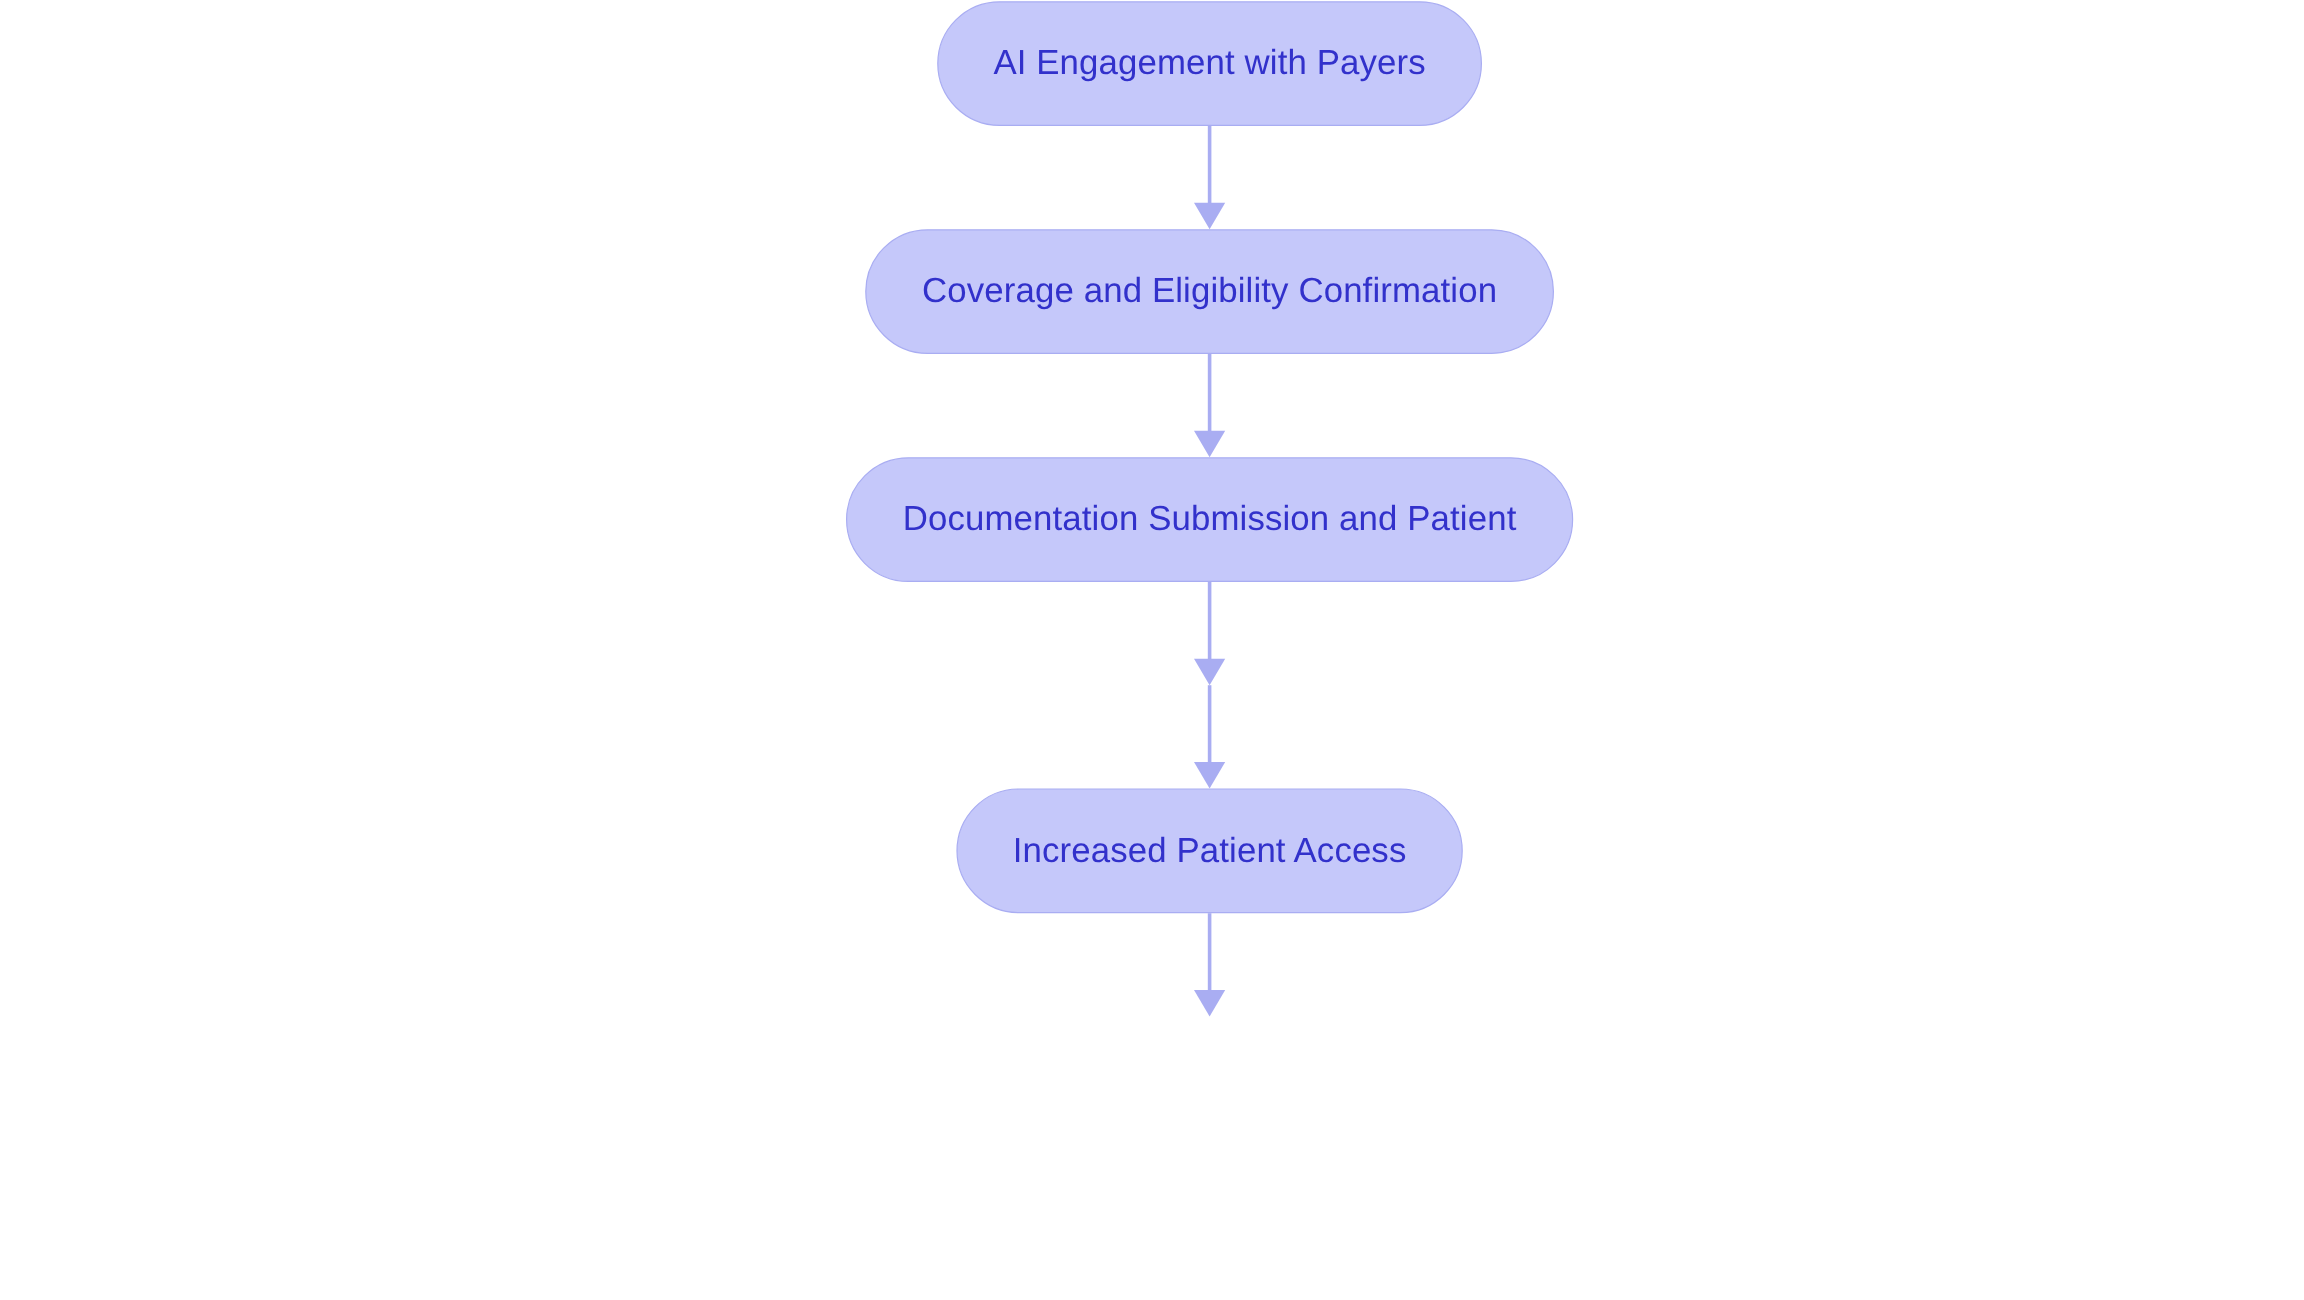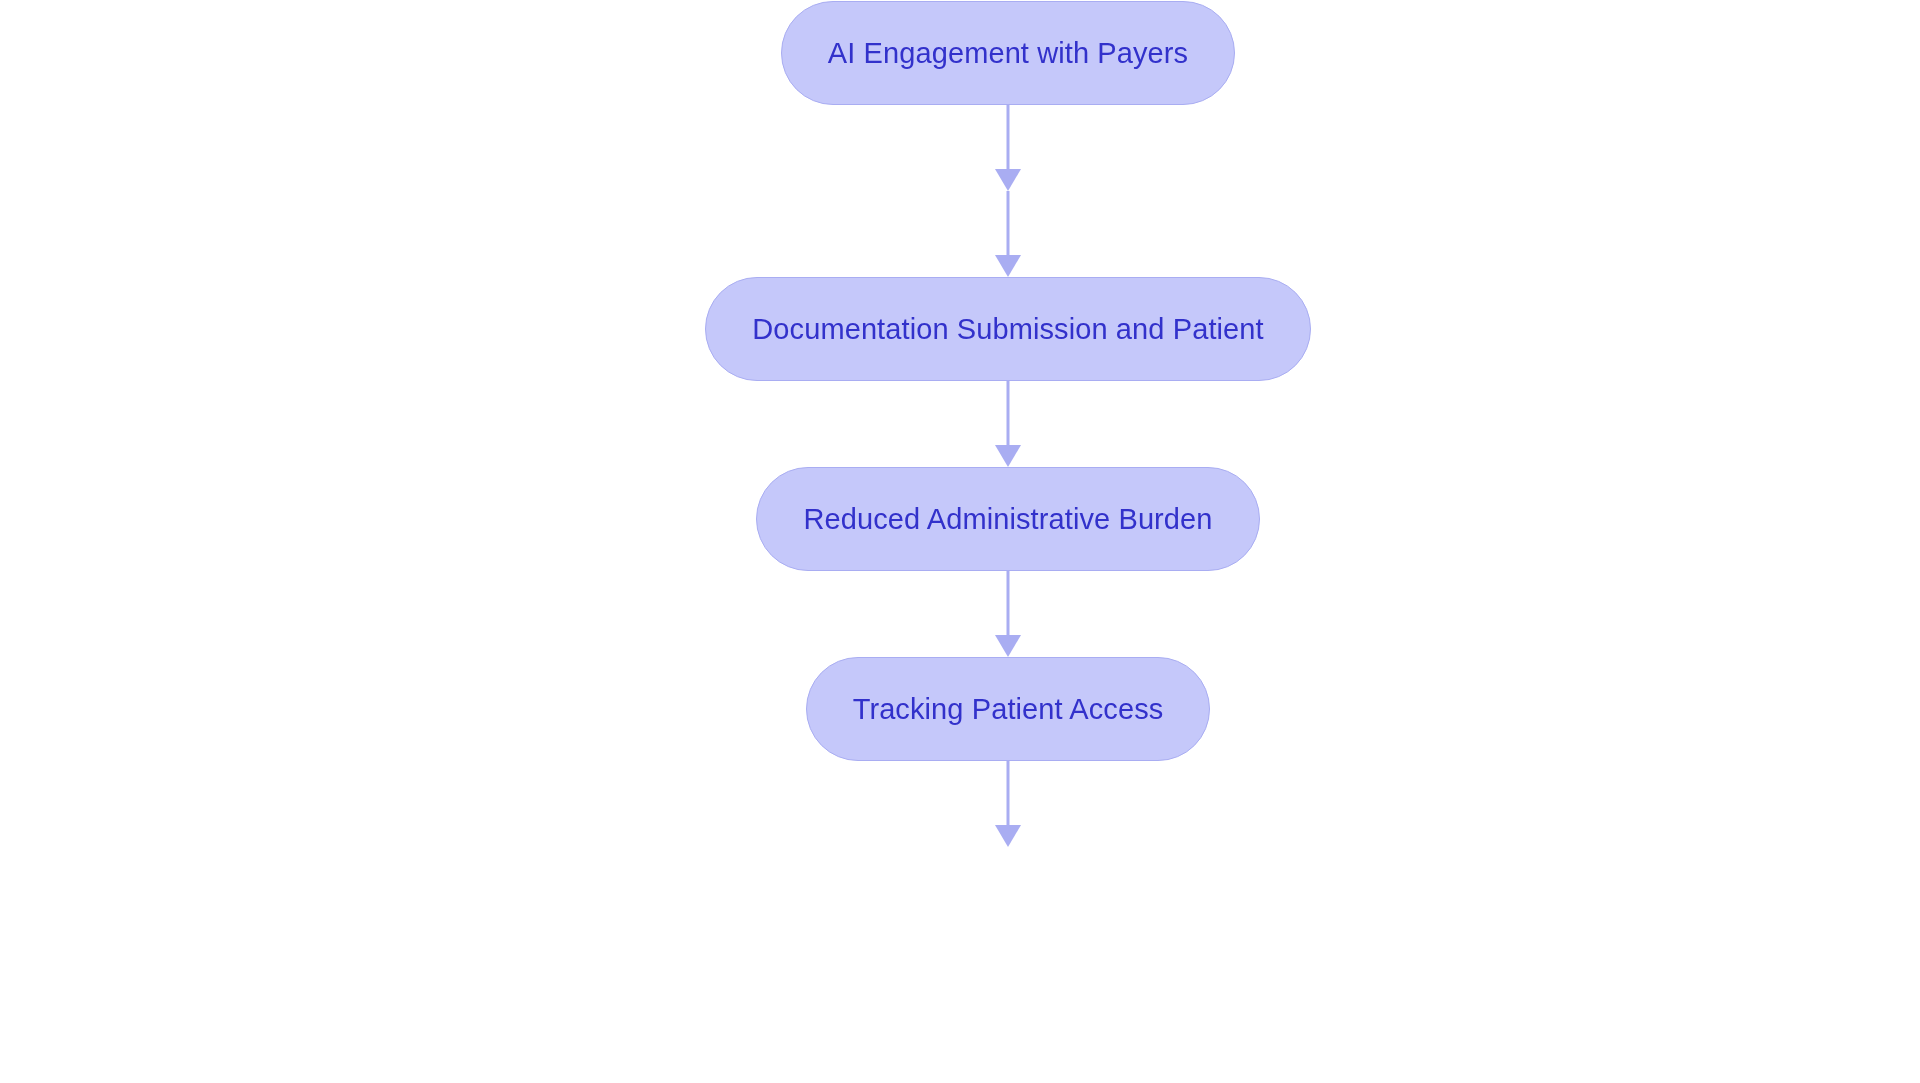--- a/index.html
+++ b/index.html
@@ -100,46 +100,46 @@
 
     <div class="flow-node">
       <span class="flow-node-label">AI Engagement with Payers</span>
     </div>
 
     <div class="flow-connector">
       <div class="connector-line"></div>
       <div class="connector-head"></div>
     </div>
 
+    <div class="flow-node">
+      <span class="flow-node-label">Coverage and Eligibility Confirmation</span>
+    </div>
 
     <div class="flow-connector">
       <div class="connector-line"></div>
       <div class="connector-head"></div>
     </div>
 
     <div class="flow-node">
       <span class="flow-node-label">Documentation Submission and Patient</span>
     </div>
 
     <div class="flow-connector">
       <div class="connector-line"></div>
       <div class="connector-head"></div>
     </div>
 
-    <div class="flow-node">
-      <span class="flow-node-label">Reduced Administrative Burden</span>
-    </div>
 
     <div class="flow-connector">
       <div class="connector-line"></div>
       <div class="connector-head"></div>
     </div>
 
     <div class="flow-node">
-      <span class="flow-node-label">Tracking Patient Access</span>
+      <span class="flow-node-label">Increased Patient Access</span>
     </div>
 
     <div class="flow-connector">
       <div class="connector-line"></div>
       <div class="connector-head"></div>
     </div>
 
 
   </div>
 </div>

